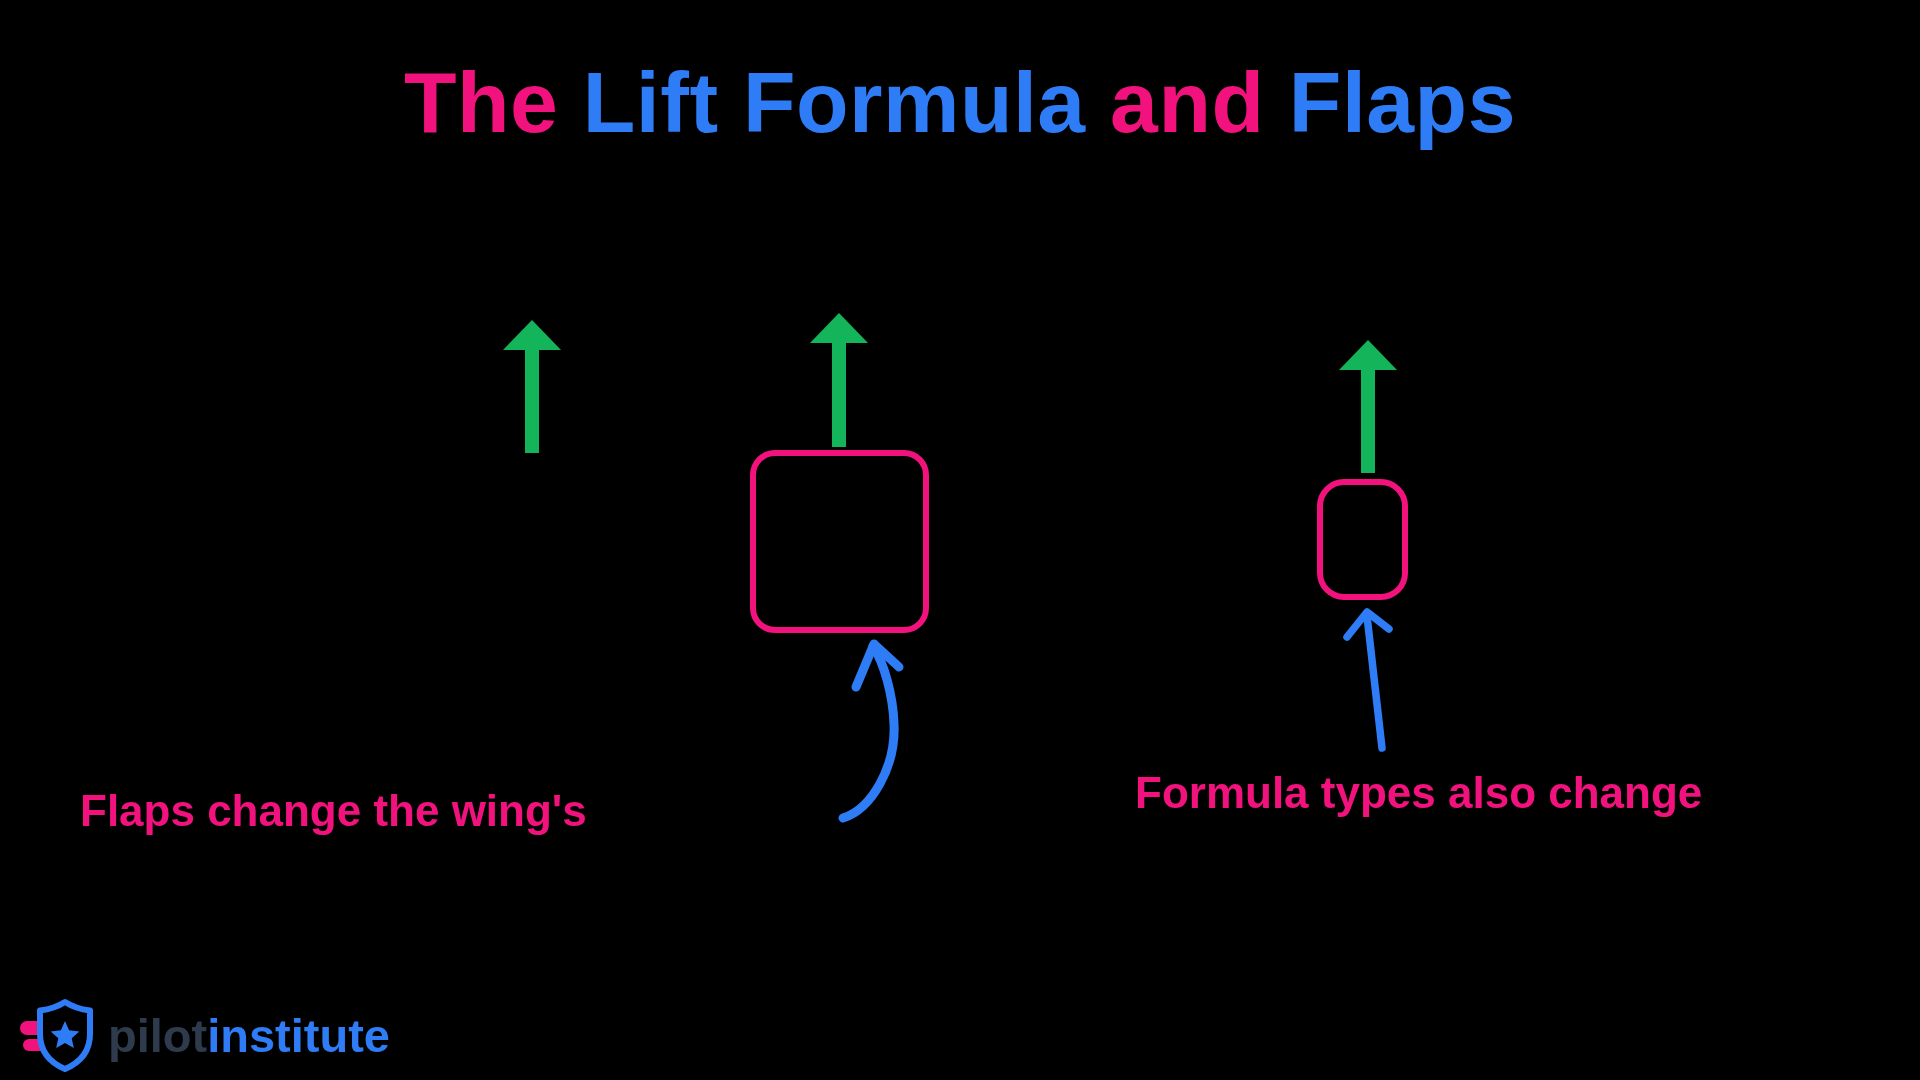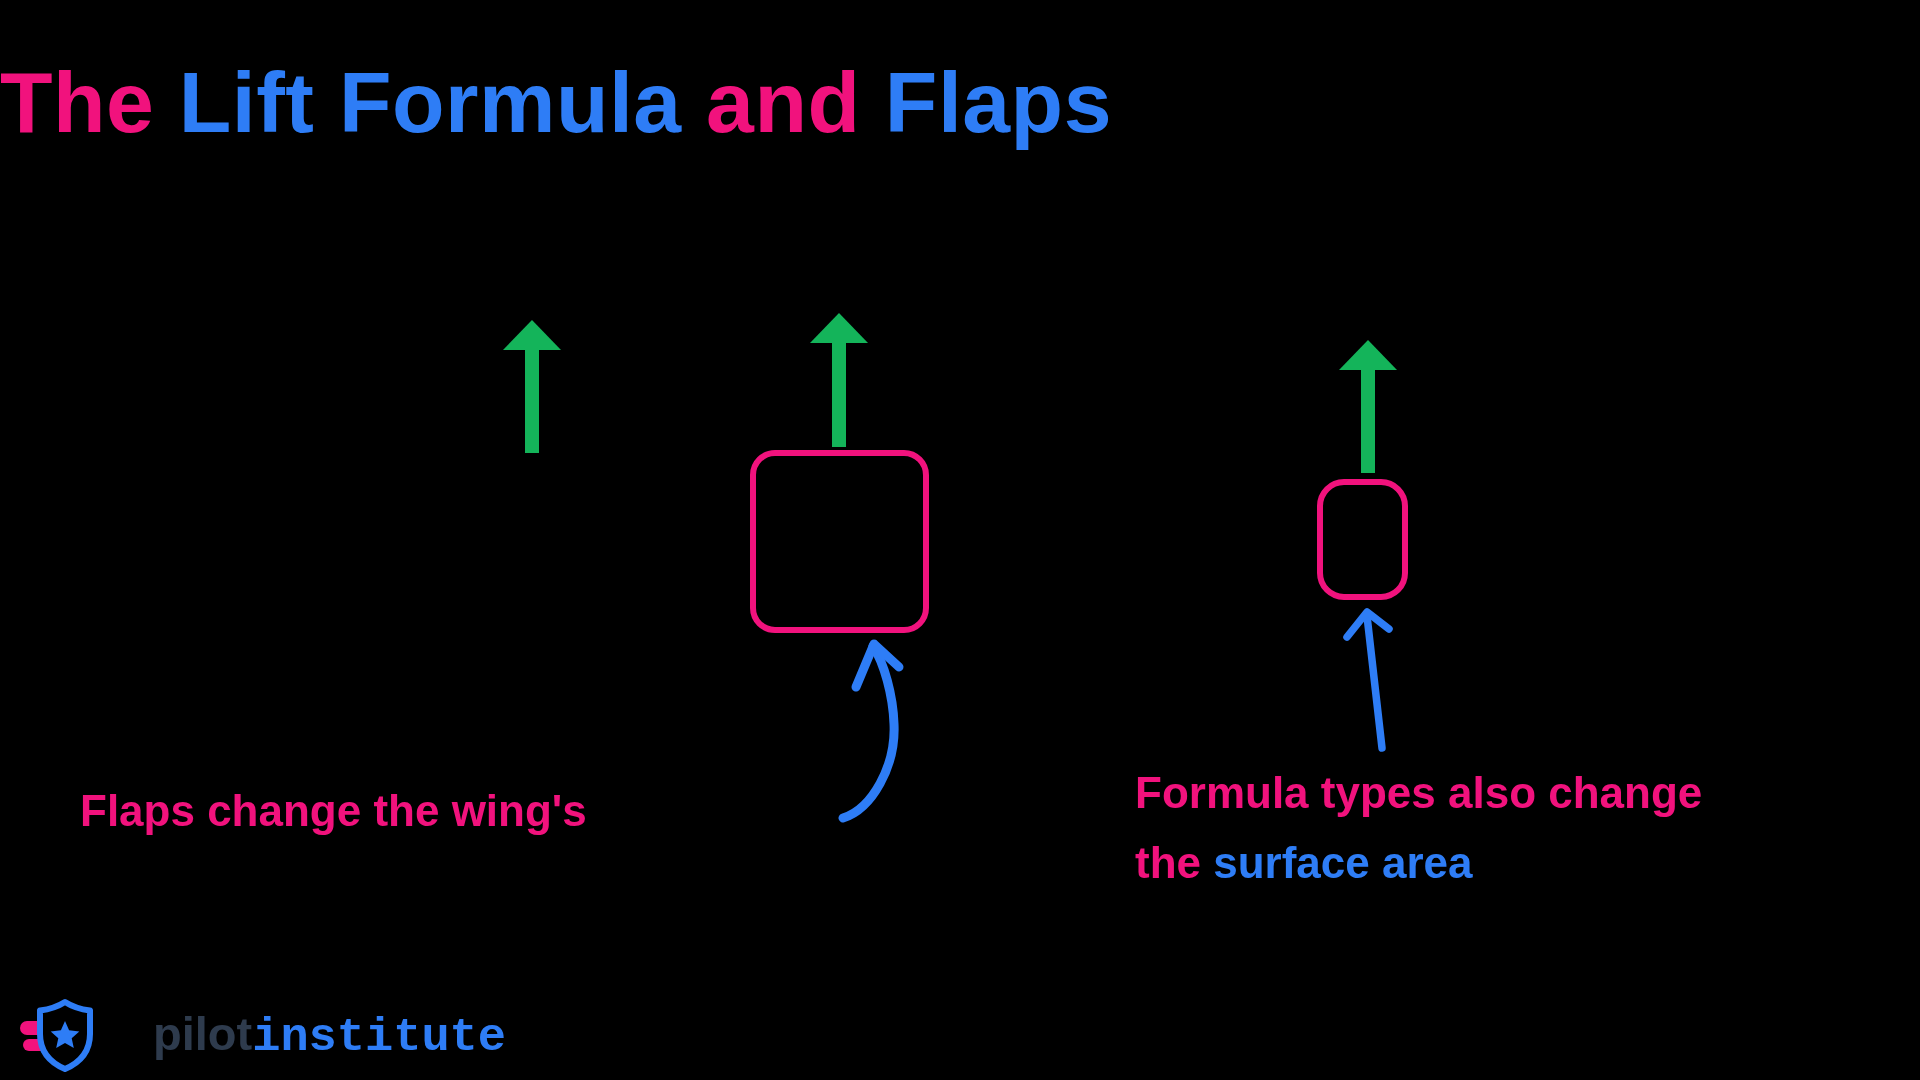--- a/index.html
+++ b/index.html
@@ -18,20 +18,21 @@
     overflow: hidden;
     font-family: "Liberation Sans", sans-serif;
   }
   .pink { color: var(--pink); }
   .blue { color: var(--blue); }
   .title {
     position: absolute;
     top: 52px;
     left: 0;
     width: 100%;
+    text-align: center;
     font-size: 86px;
     font-weight: bold;
     line-height: 1.18;
     letter-spacing: 0.5px;
   }
   .title span { white-space: pre-wrap; }
   .diagram-svg {
     position: absolute;
     top: 0;
     left: 0;
@@ -68,22 +69,22 @@
     align-items: center;
     gap: 8px;
   }
   .logo-icon { width: 80px; height: 74px; display: block; }
   .logo-text {
     font-size: 47px;
     font-weight: bold;
     letter-spacing: 0px;
     line-height: 1;
   }
-  .logo-dark { color: var(--logo_dark); margin-left: 45px; }
-  .logo-blue { color: var(--logo_blue); font-family: Liberation Mono, monospace; }
+  .logo-dark { color: var(--logo_dark); }
+  .logo-blue { color: var(--logo_blue); }
 </style>
 </head>
 <body>
 
 <h1 class="title">
   <span class="pink">The </span><span class="blue">Lift Formula </span><span class="pink">and </span><span class="blue">Flaps</span>
 </h1>
 
 <svg class="diagram-svg" viewBox="0 0 1920 1080" xmlns="http://www.w3.org/2000/svg">
 
@@ -120,23 +121,20 @@
 <div class="caption caption-left">
   <div>
     <span class="pink">Flaps change the wing's</span>
   </div>
 </div>
 
 <div class="caption caption-right">
   <div>
     <span class="pink">Formula types also change</span>
   </div>
-  <div>
-    <span class="pink">the </span><span class="blue">surface area</span>
-  </div>
 </div>
 
 <div class="logo">
   <svg class="logo-icon" viewBox="0 0 80 74" xmlns="http://www.w3.org/2000/svg">
     <rect x="0" y="23" width="37" height="14" rx="7" fill="var(--pink)"></rect>
     <rect x="3" y="41" width="29" height="12" rx="6" fill="var(--pink)"></rect>
     <path d="M45 4 C52 8.5 62 11.5 70 12.5 L70 36 C70 54 59 65 45 71 C31 65 20 54 20 36 L20 12.5 C28 11.5 38 8.5 45 4 Z" fill="#000000" stroke="var(--logo_blue)" stroke-width="6" stroke-linejoin="round"></path>
     <polygon fill="var(--logo_blue)" points="45,23 49.1,32.3 59.3,33.4 51.7,40.2 53.8,50.1 45,45 36.2,50.1 38.3,40.2 30.7,33.4 40.9,32.3"></polygon>
   </svg>
   <div class="logo-text">

